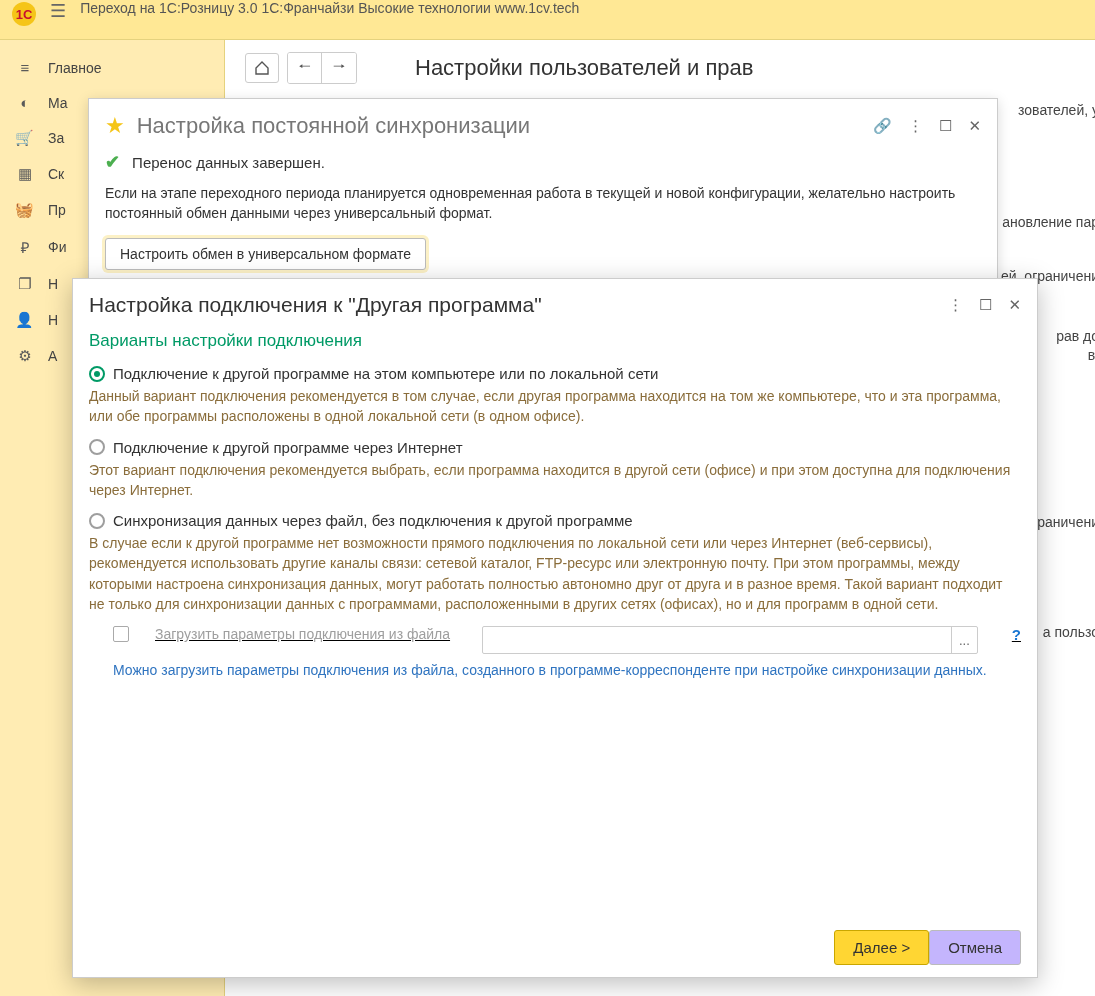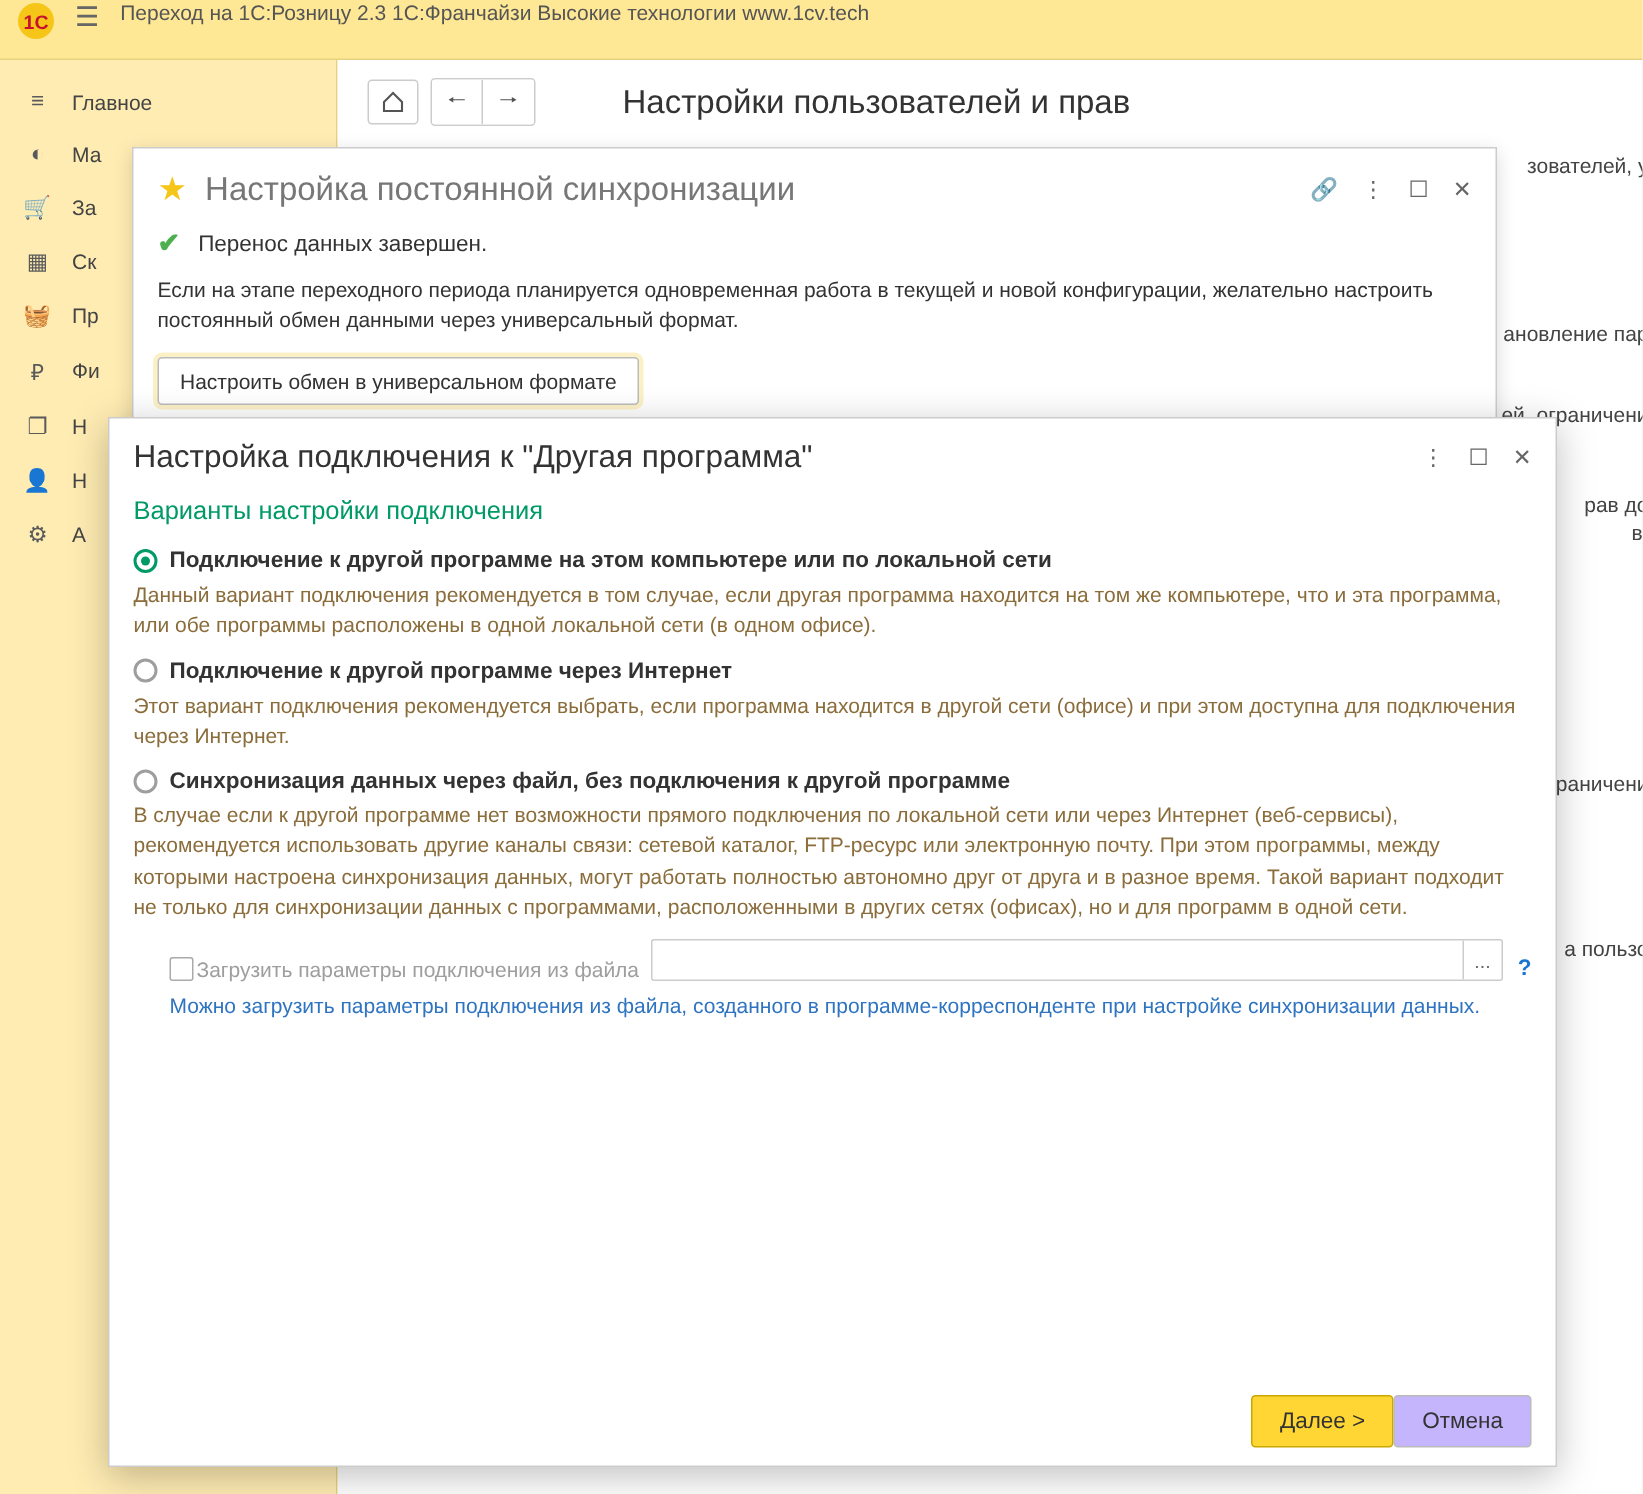--- a/index.html
+++ b/index.html
@@ -123,23 +123,23 @@
 .radio-row { display: flex; align-items: center; margin: 6px 0 4px 0; }
 .radio {
   width: 16px; height: 16px; border: 2px solid #009a66; border-radius: 50%;
   margin-right: 8px; position: relative; cursor: pointer; flex-shrink: 0;
 }
 .radio.unsel { border-color: #9e9e9e; }
 .radio.sel::after {
   content: ""; position: absolute; left: 3px; top: 3px;
   width: 6px; height: 6px; border-radius: 50%; background: #009a66;
 }
-.radio-label { font-size: 15px; color: #333; font-weight: bold; }
+.radio-label { font-size: 15px; color: #333; }
 .option-desc { color: #8a6d3b; font-size: 14px; line-height: 1.45; margin: 2px 0 12px 0; }
-.chk-row { display: flex; align-items: flex-end; margin: 12px 0 6px 24px; gap: 2px; }
+.chk-row { display: flex; align-items: flex-start; margin: 12px 0 6px 24px; gap: 26px; text-decoration: underline; }
 .chk {
   width: 16px; height: 16px; border: 1px solid #aaa; border-radius: 2px; cursor: pointer; flex-shrink: 0;
 }
 .chk-label { color: #9e9e9e; font-size: 14px; }
 .file-input {
   flex: 1; height: 28px; border: 1px solid #ccc; border-radius: 2px;
   background: #fff; position: relative; margin-left: 6px;
 }
 .file-btn {
   position: absolute; right: 0; top: 0; bottom: 0; width: 26px;
@@ -165,21 +165,21 @@
 <body>
 
 <div class="topbar">
   <div class="logo">
     <svg width="28" height="28" viewBox="0 0 28 28">
         <circle cx="14" cy="14" r="12" fill="#f5c518"></circle>
         <text x="14" y="19" text-anchor="middle" font-size="13" font-weight="bold" fill="#c8102e">1C</text>
       </svg>
   </div>
   <span class="hamburger">☰</span>
-  <span class="topbar-title">Переход на 1С:Розницу 2.3  1С:Франчайзи Высокие технологии  www.1cv.tech</span>
+  <span class="topbar-title">Переход на 1С:Розницу 3.0  1С:Франчайзи Высокие технологии  www.1cv.tech</span>
 </div>
 
 <div class="layout">
   <div class="sidebar">
     <div class="sidebar-item">
         <span class="sicon">≡</span>
         <span>Главное</span>
       </div>
     <div class="sidebar-item">
         <span class="sicon">◐</span>

